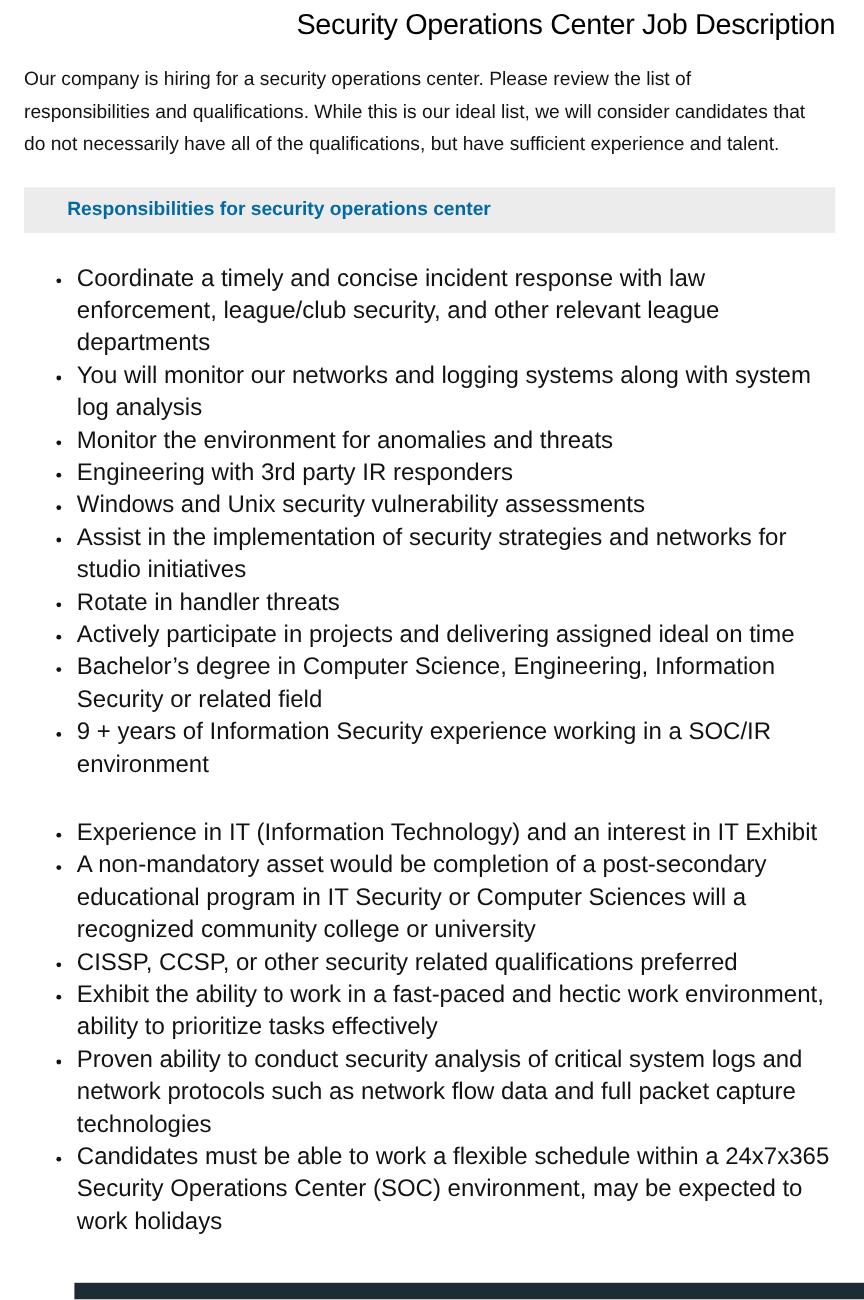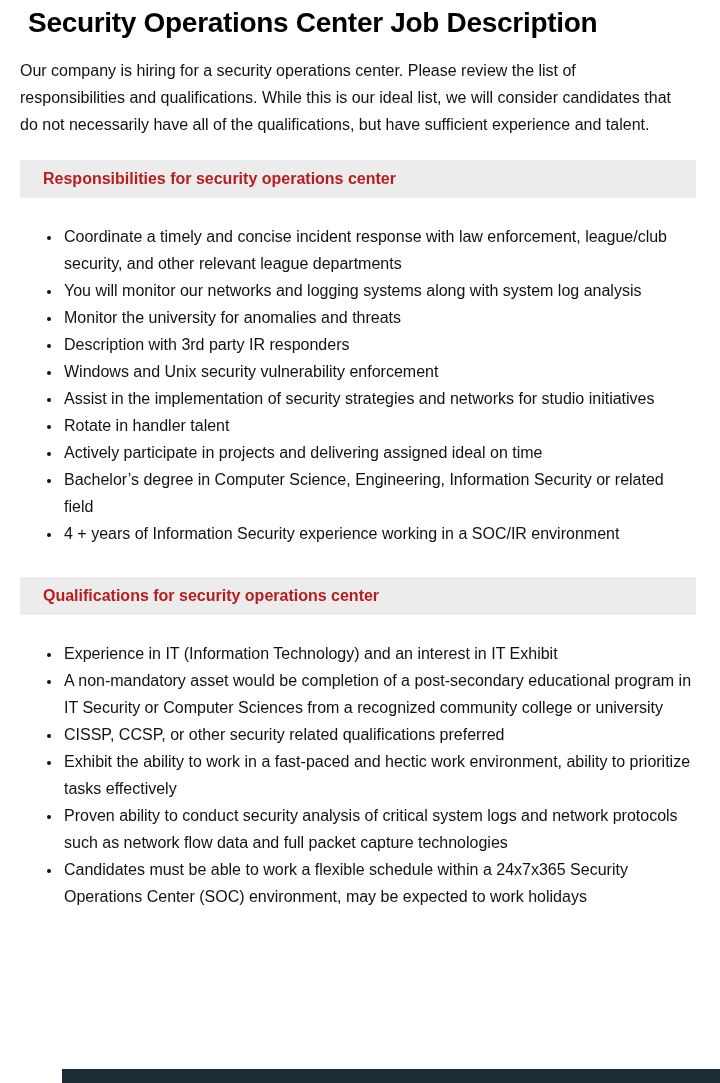--- a/index.html
+++ b/index.html
@@ -10,47 +10,48 @@
     background: #ffffff;
     color: #121212;
     font-family: "Liberation Sans", sans-serif;
     position: relative;
     overflow: hidden;
   }
   .page {
     padding: 0 24px 0 20px;
   }
   .page-title {
-    font-size: 28px;
-    font-weight: bold;
+    font-size: 24px;
+    font-weight: normal;
     letter-spacing: -0.3px;
     margin: 0;
     padding: 7px 0 18px 8px;
     color: #000000;
+    text-align: right;
   }
   .intro {
     font-size: 16px;
     line-height: 27px;
     margin: 0 13px 22px 0;
   }
   .section-header {
     background: #ececec;
     font-size: 16px;
     font-weight: bold;
     line-height: 20px;
-    padding: 9px 20px 9px 23px;
-    color: #b91c1c;
+    padding: 9px 20px 9px 36px;
+    color: #0369a1;
   }
   ul.bullet-list {
     margin: 25px 0 30px 0;
     padding: 0 0 0 42px;
     list-style: disc;
   }
   ul.bullet-list li {
-    font-size: 16px;
+    font-size: 20px;
     line-height: 27px;
     margin: 0;
     padding-left: 2px;
   }
   ul.bullet-list li::marker {
     font-size: 13px;
   }
   .footer-bar {
     position: absolute;
     left: 62px;
@@ -67,36 +68,35 @@
 
   <h1 class="page-title">Security Operations Center Job Description</h1>
 
   <p class="intro">Our company is hiring for a security operations center. Please review the list of responsibilities and qualifications. While this is our ideal list, we will consider candidates that do not necessarily have all of the qualifications, but have sufficient experience and talent.</p>
 
   <div class="section">
     <div class="section-header">Responsibilities for security operations center</div>
     <ul class="bullet-list">
       <li>Coordinate a timely and concise incident response with law enforcement, league/club security, and other relevant league departments</li>
       <li>You will monitor our networks and logging systems along with system log analysis</li>
-      <li>Monitor the university for anomalies and threats</li>
-      <li>Description with 3rd party IR responders</li>
-      <li>Windows and Unix security vulnerability enforcement</li>
+      <li>Monitor the environment for anomalies and threats</li>
+      <li>Engineering with 3rd party IR responders</li>
+      <li>Windows and Unix security vulnerability assessments</li>
       <li>Assist in the implementation of security strategies and networks for studio initiatives</li>
-      <li>Rotate in handler talent</li>
+      <li>Rotate in handler threats</li>
       <li>Actively participate in projects and delivering assigned ideal on time</li>
       <li>Bachelor’s degree in Computer Science, Engineering, Information Security or related field</li>
-      <li>4 + years of Information Security experience working in a SOC/IR environment</li>
+      <li>9 + years of Information Security experience working in a SOC/IR environment</li>
     </ul>
   </div>
 
   <div class="section">
-    <div class="section-header">Qualifications for security operations center</div>
     <ul class="bullet-list">
       <li>Experience in IT (Information Technology) and an interest in IT Exhibit</li>
-      <li>A non-mandatory asset would be completion of a post-secondary educational program in IT Security or Computer Sciences from a recognized community college or university</li>
+      <li>A non-mandatory asset would be completion of a post-secondary educational program in IT Security or Computer Sciences will a recognized community college or university</li>
       <li>CISSP, CCSP, or other security related qualifications preferred</li>
       <li>Exhibit the ability to work in a fast-paced and hectic work environment, ability to prioritize tasks effectively</li>
       <li>Proven ability to conduct security analysis of critical system logs and network protocols such as network flow data and full packet capture technologies</li>
       <li>Candidates must be able to work a flexible schedule within a 24x7x365 Security Operations Center (SOC) environment, may be expected to work holidays</li>
     </ul>
   </div>
 
 </div>
 
 <div class="footer-bar"></div>

